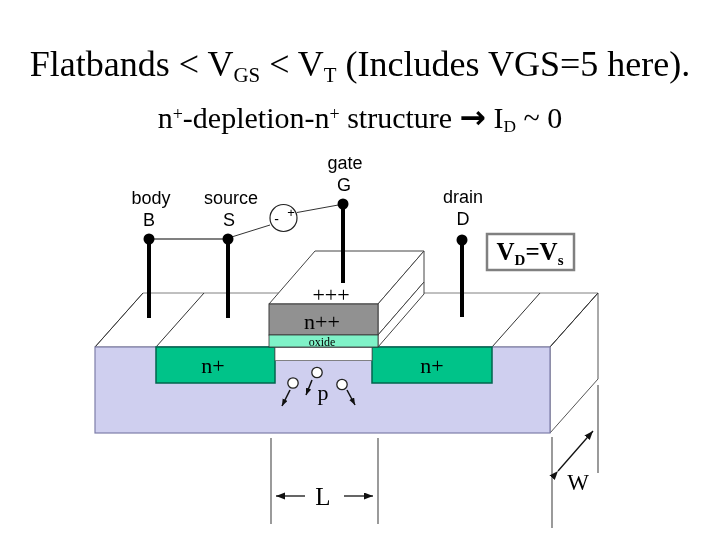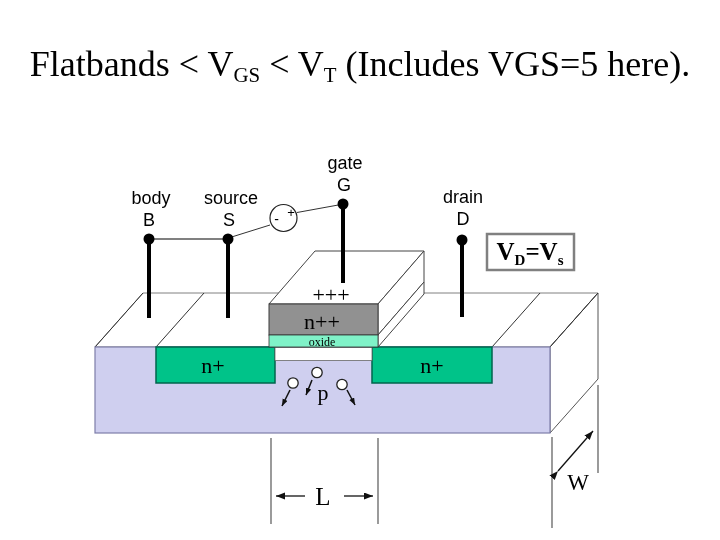--- a/index.html
+++ b/index.html
@@ -17,20 +17,21 @@
   .serif-lab{font-family:"Liberation Serif",serif;}
   .sans-lab{font-family:"Liberation Sans",sans-serif;}
 </style>
 </head>
 <body>
 
 <div class="slide">
 
   <div class="title-block">
     <div class="title-line1"><span>Flatbands &lt; V</span><span class="t-sub">GS</span><span> &lt; V</span><span class="t-sub">T</span><span> (Includes VGS=5 here).</span></div>
+    <div class="title-line2"><span>n</span><span class="t-sup">+</span><span>-depletion-n</span><span class="t-sup">+</span><span> structure </span><span class="t-arrow">→</span><span> I</span><span class="t-sub">D</span><span> ~ 0</span></div>
   </div>
 
   <svg width="720" height="540" viewBox="0 0 720 540">
     <defs>
       <marker id="arr" markerUnits="userSpaceOnUse" markerWidth="10" markerHeight="8" refX="9" refY="3.5" orient="auto">
         <path d="M0,0 L9,3.5 L0,7 Z" fill="#111"></path>
       </marker>
       <marker id="arrS" markerUnits="userSpaceOnUse" markerWidth="8" markerHeight="6" refX="7" refY="2.75" orient="auto">
         <path d="M0,0 L7,2.75 L0,5.5 Z" fill="#111"></path>
       </marker>

